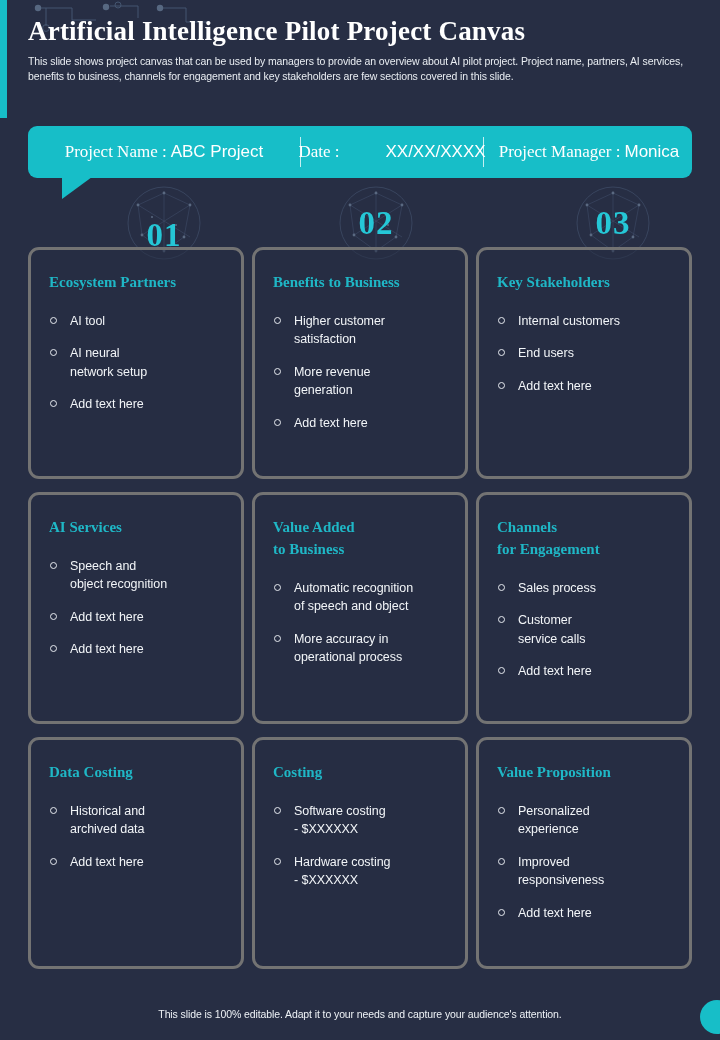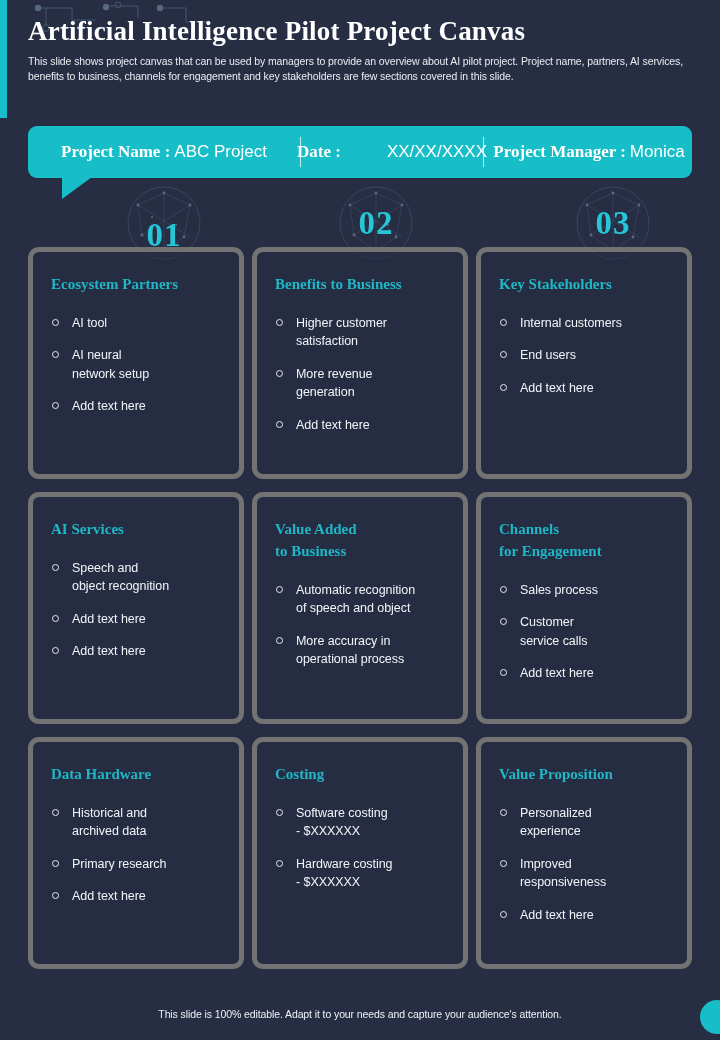--- a/index.html
+++ b/index.html
@@ -91,21 +91,21 @@
   .info-cell.c3 { width: 210px; }
   .info-divider {
     width: 1px;
     height: 30px;
     background: rgba(255,255,255,0.75);
     flex: 0 0 auto;
     align-self: center;
   }
   .info-label {
     font-family: "Liberation Serif", serif;
-    font-weight: bold;
+    font-weight: normal;
     font-size: 17px;
     color: #ffffff;
   }
   .info-value {
     font-family: "Liberation Sans", sans-serif;
     font-size: 17px;
     color: #ffffff;
     margin-left: 4px;
   }
   .info-tail {
@@ -166,21 +166,21 @@
     left: 28px;
     top: 247px;
     width: 664px;
     display: grid;
     grid-template-columns: 216px 216px 216px;
     grid-template-rows: 232px 232px 232px;
     column-gap: 8px;
     row-gap: 13px;
   }
   .card {
-    border: 5px solid #737373;
+    border: 3px solid #737373;
     border-radius: 11px;
     background: rgba(39,46,68,0.55);
     padding: 22px 16px 14px 18px;
     position: relative;
     overflow: hidden;
   }
   .card-title {
     font-family: "Liberation Serif", serif;
     font-weight: bold;
     font-size: 15px;
@@ -460,34 +460,30 @@
           <span class="ln2">service calls</span>
         </li>
         <li>
           <span class="mk"></span>
           <span class="ln2">Add text here</span>
         </li>
       </ul>
     </div>
     <div class="card">
       <div class="card-title">
-        <span class="ln">Data Hardware</span>
+        <span class="ln">Data Costing</span>
       </div>
       <ul class="bullets">
         <li>
           <span class="mk"></span>
           <span class="ln2">Historical and</span>
           <span class="ln2">archived data</span>
         </li>
         <li>
           <span class="mk"></span>
-          <span class="ln2">Primary research</span>
-        </li>
-        <li>
-          <span class="mk"></span>
           <span class="ln2">Add text here</span>
         </li>
       </ul>
     </div>
     <div class="card">
       <div class="card-title">
         <span class="ln">Costing</span>
       </div>
       <ul class="bullets">
         <li>

